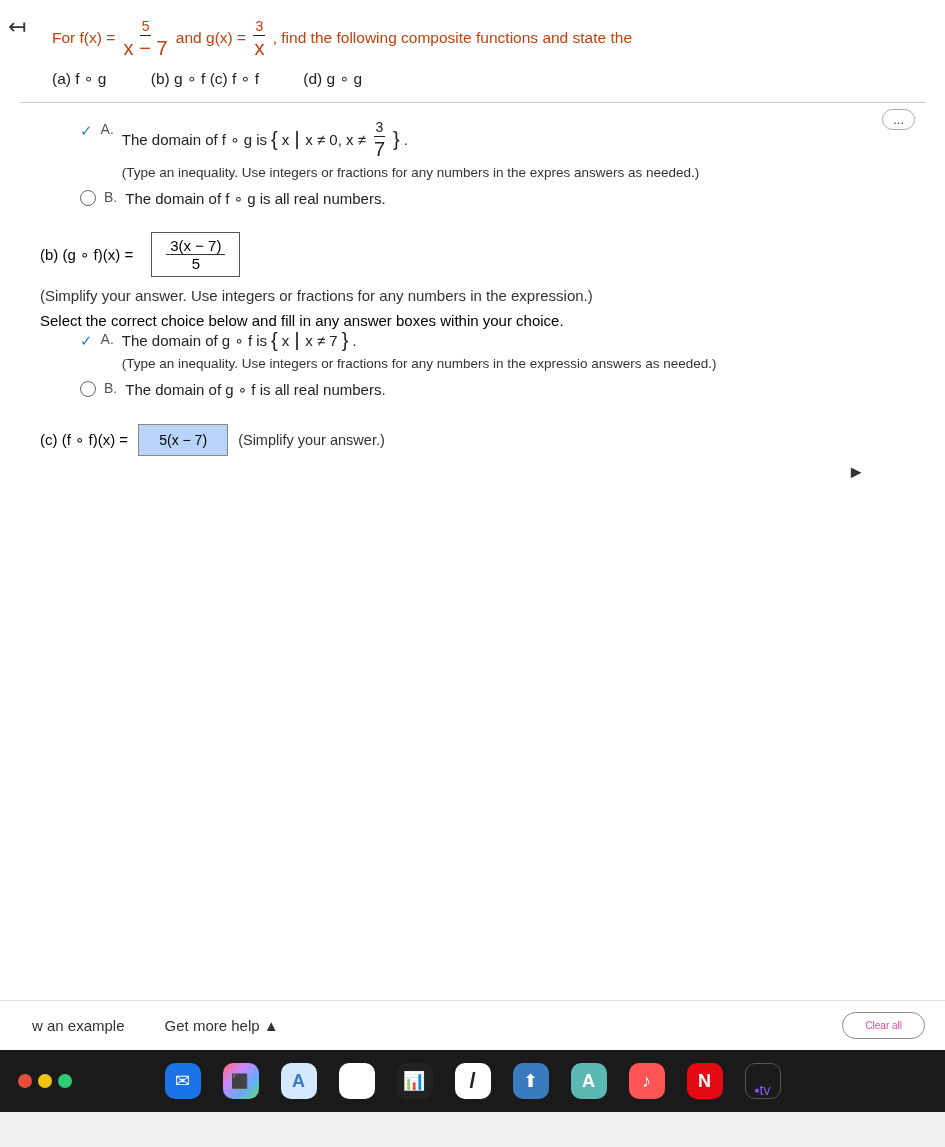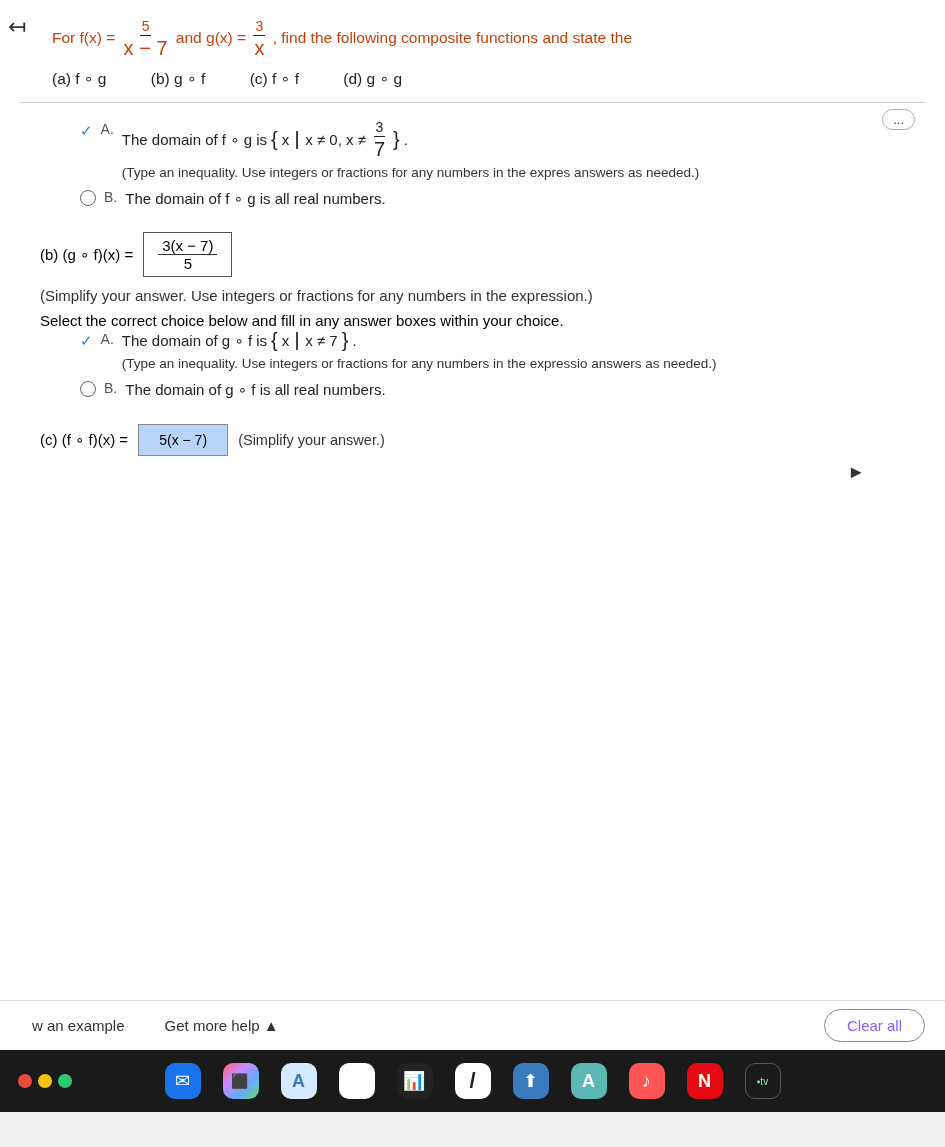--- a/index.html
+++ b/index.html
@@ -109,21 +109,21 @@
     .curly-brace {
       font-size: 20px;
       color: #222;
     }
     .formula-fraction-box {
       display: inline-flex;
       flex-direction: column;
       align-items: center;
       border: 1.5px solid #555;
       padding: 4px 14px;
-      margin: 4px 4px;
+      margin: 4px 12px;
       background: #fff;
     }
     .formula-fraction-box .num {
       border-bottom: 1.5px solid #333;
       padding: 0 4px;
       font-size: 15px;
     }
     .formula-fraction-box .den {
       padding: 0 4px;
       font-size: 15px;
@@ -154,23 +154,23 @@
       border: none;
       cursor: pointer;
     }
     .clear-all-btn {
       position: absolute;
       right: 20px;
       background: #fff;
       border: 1.5px solid #888;
       border-radius: 18px;
       padding: 7px 22px;
-      font-size: 15px;
+      font-size: 10px;
       cursor: pointer;
-      color: #8b5cf6;
+      color: #ec4899;
     }
     .taskbar {
       background: #1a1a1a;
       height: 62px;
       display: flex;
       align-items: center;
       justify-content: center;
       gap: 22px;
       padding: 0 20px;
       position: relative;
@@ -222,21 +222,21 @@
     <span>and g(x) =</span>
     <span class="fraction">
       <span class="numerator">3</span>
       <span class="denominator">x</span>
     </span>
     <span>, find the following composite functions and state the</span>
   </div>
 
   <div class="sub-options">
     <span style="margin-right:40px;">(a) f ∘ g</span>
-    <span style="margin-right:40px;">(b) g ∘ f</span>
+    <span style="">(b) g ∘ f</span>
     <span style="margin-right:40px;">(c) f ∘ f</span>
     <span>(d) g ∘ g</span>
   </div>
 
   <hr class="divider">
 
   <button class="more-btn">...</button>
 
   <div class="section answer-section" style="margin-top:16px; padding-left:60px;">
 
@@ -366,16 +366,16 @@
   </div>
 
   <div class="taskbar-icon rounded-square" style="background:#f55;color:#fff;font-size:18px;">
     <span>♪</span>
   </div>
 
   <div class="taskbar-icon rounded-square" style="background:#e50914;color:#fff;font-size:18px;font-weight:bold;">
     <span>N</span>
   </div>
 
-  <div class="taskbar-icon rounded-square" style="background:#1a1a1a;color:#86efac;font-size:10px;border:1.5px solid #555;">
+  <div class="taskbar-icon rounded-square" style="background:#1a1a1a;color:#8b5cf6;font-size:14px;border:1.5px solid #555;align-items:flex-end;">
     <span>▪tv</span>
   </div>
 </div>
 
 </body></html>

